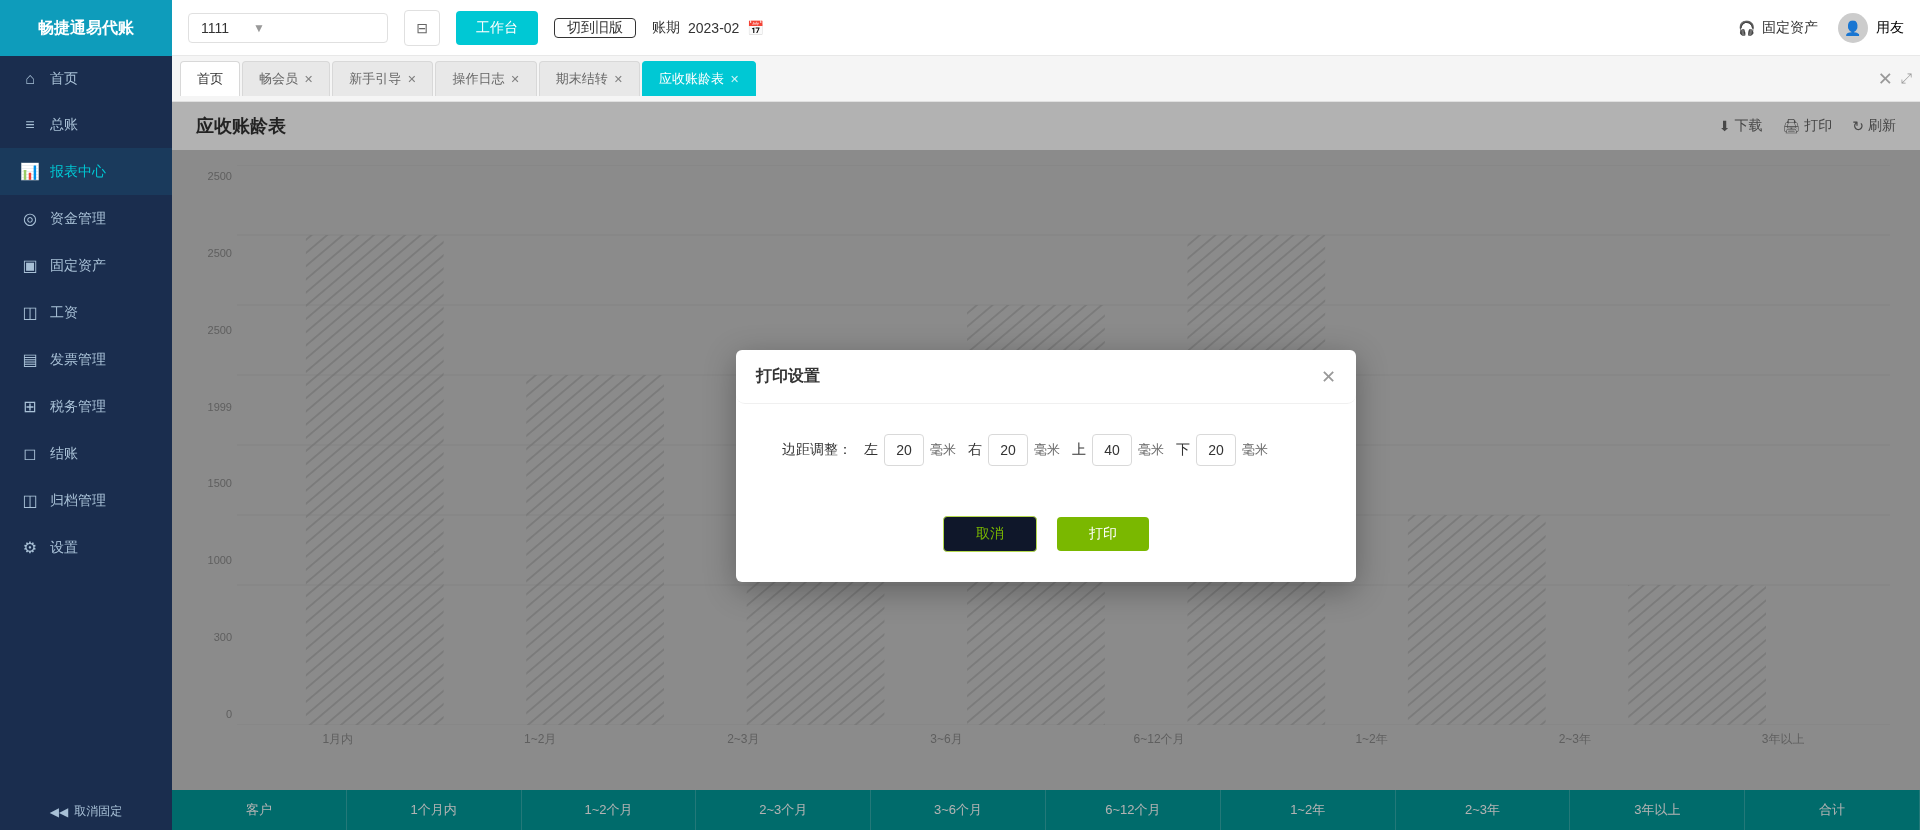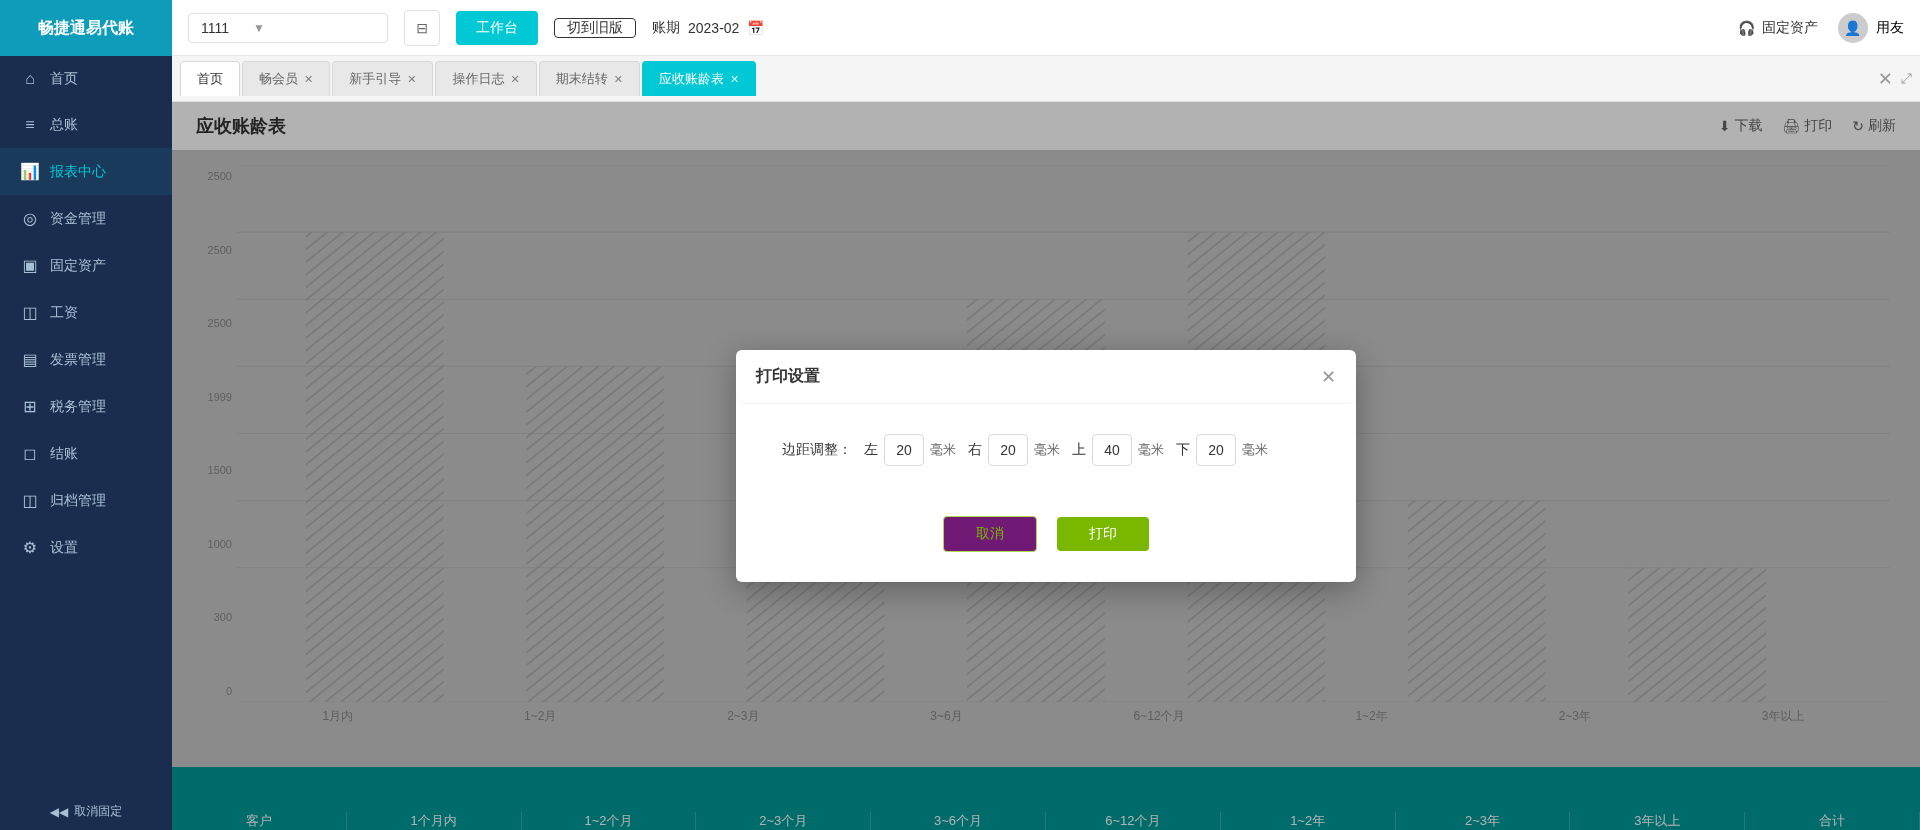--- a/index.html
+++ b/index.html
@@ -48,38 +48,38 @@
     .tabs-expand-btn { cursor: pointer; color: #999; font-size: 14px; }
 
     
     .content { flex: 1; background: #d8d8d8; display: flex; flex-direction: column; overflow: hidden; position: relative; }
     .content-header { background: white; padding: 12px 24px; display: flex; align-items: center; justify-content: space-between; flex-shrink: 0; }
     .content-title { font-size: 18px; font-weight: bold; color: #333; }
     .content-actions { display: flex; align-items: center; gap: 20px; color: #666; font-size: 14px; }
     .content-action { display: flex; align-items: center; gap: 4px; cursor: pointer; }
 
     
-    .table-header { height: 63px; background: #009a9a; display: flex; flex-shrink: 0; align-items: flex-end; }
+    .table-header { height: 40px; background: #009a9a; display: flex; flex-shrink: 0; }
     .table-header-cell { flex: 1; display: flex; align-items: center; justify-content: center; color: white; font-size: 13px; border-right: 1px solid rgba(255,255,255,0.2); }
 
     
     .modal-overlay { position: absolute; inset: 0; background: rgba(0,0,0,0.3); display: flex; align-items: center; justify-content: center; z-index: 100; }
     .modal { background: white; border-radius: 6px; width: 620px; box-shadow: 0 8px 32px rgba(0,0,0,0.3); }
     .modal-header { display: flex; align-items: center; justify-content: space-between; padding: 16px 20px; border-bottom: 1px solid #f0f0f0; border-radius: 9px; }
     .modal-title { font-size: 16px; color: #333; font-weight: bold; }
     .modal-close { cursor: pointer; color: #999; font-size: 18px; line-height: 1; }
     .modal-body { padding: 30px 46px; }
     .margin-row { display: flex; align-items: center; gap: 12px; flex-wrap: wrap; }
     .margin-label { color: #333; font-size: 14px; }
     .margin-group { display: flex; align-items: center; gap: 6px; }
     .margin-dir { color: #333; font-size: 14px; }
     .margin-input { width: 40px; height: 32px; border: 1px solid #d9d9d9; border-radius: 4px; text-align: center; font-size: 14px; color: #333; outline: none; }
     .margin-unit { color: #666; font-size: 13px; }
     .modal-footer { display: flex; align-items: center; justify-content: center; gap: 20px; padding: 20px 30px 30px; }
-    .btn-cancel { padding: 8px 32px; border: 1px solid #b5d94e; color: #7ab800; background: #701a75; border-radius: 4px; cursor: pointer; font-size: 14px; }
+    .btn-cancel { padding: 8px 32px; border: 1px solid #b5d94e; color: #7ab800; background: #0f172a; border-radius: 4px; cursor: pointer; font-size: 14px; }
     .btn-print { padding: 8px 32px; background: #7ab800; color: white; border: none; border-radius: 4px; cursor: pointer; font-size: 14px; }
   </style>
 </head>
 <body>
 
 <div class="app">
 
   <div class="sidebar">
     <div class="sidebar-logo">
       <span>畅捷通易代账</span>

